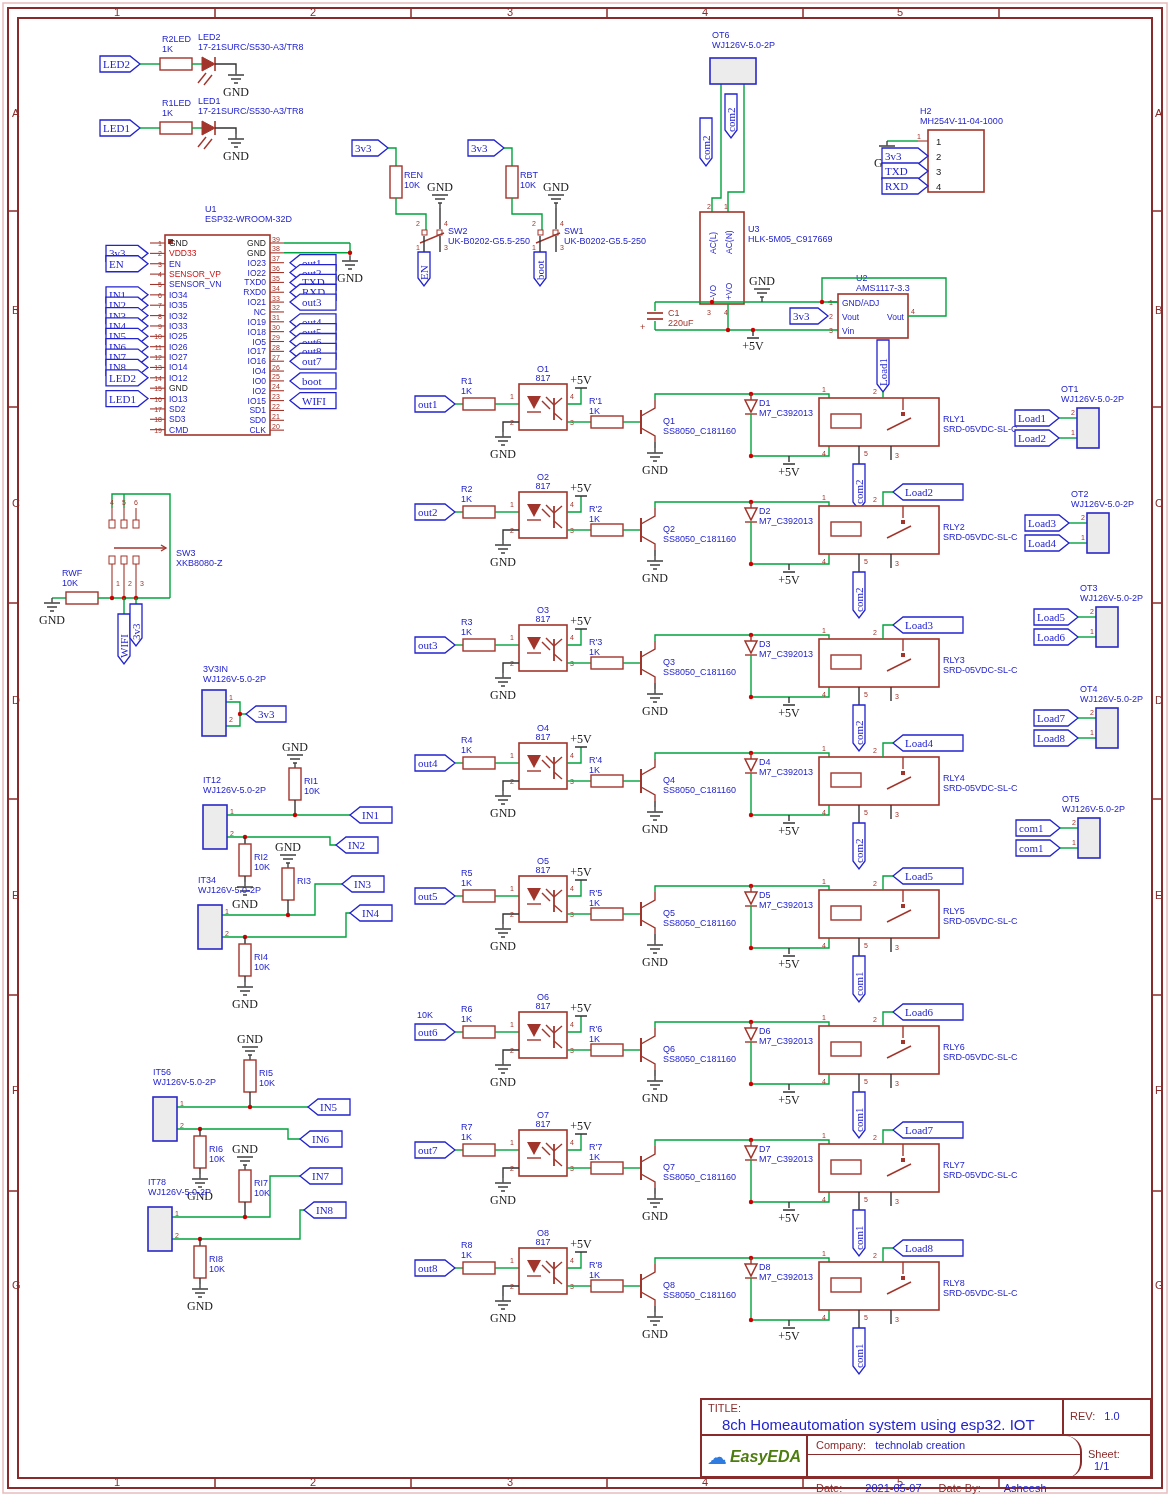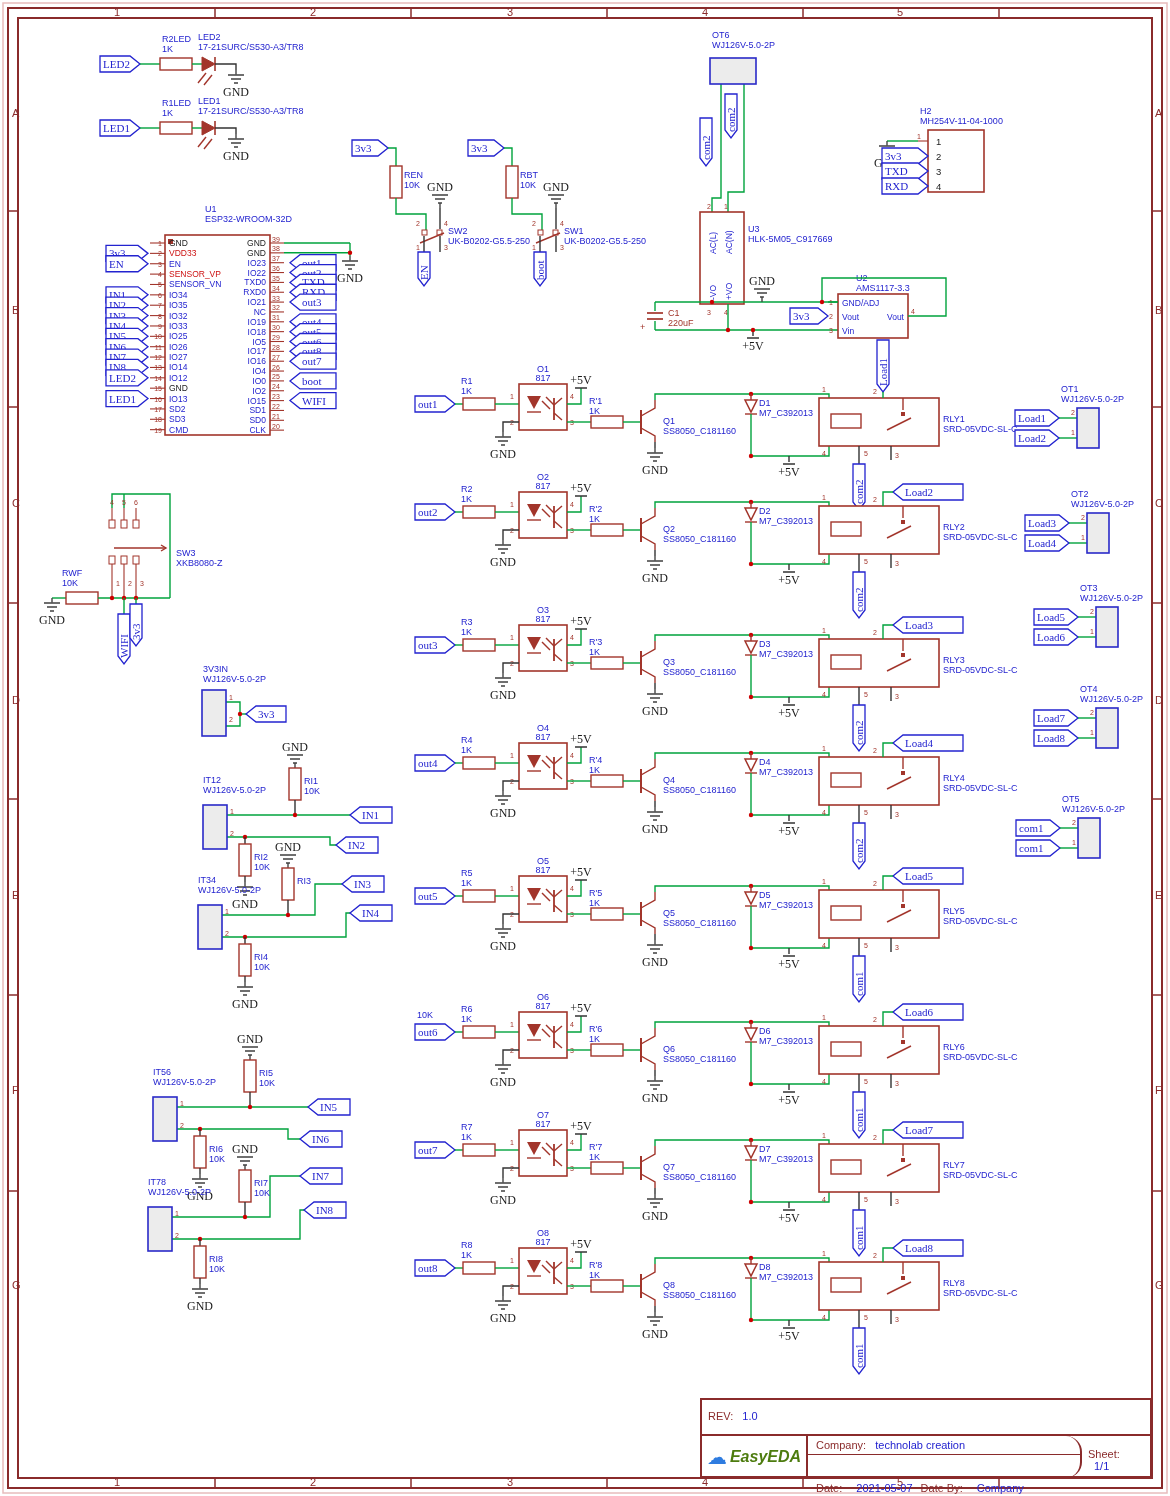--- a/index.html
+++ b/index.html
@@ -20,21 +20,21 @@
   
   .tb{position:absolute;left:700px;top:1398px;width:452px;height:80px;box-sizing:border-box;
       border:2px solid #8a2b2b;background:#fff;font-size:11px;color:#8a2b2b;}
   .tb-row1{display:flex;height:36px;box-sizing:border-box;border-bottom:2px solid #8a2b2b;}
   .tb-title-cell{flex:1;padding:2px 6px;box-sizing:border-box;border-right:2px solid #8a2b2b;}
   .tb-rev-cell{width:86px;box-sizing:border-box;padding:10px 22px 0 6px;}
   .tb-row2{display:flex;height:42px;box-sizing:border-box;}
   .tb-logo-cell{width:106px;box-sizing:border-box;border-right:2px solid #8a2b2b;display:flex;align-items:center;justify-content:center;gap:3px;}
   .tb-mid{flex:1;display:flex;flex-direction:column;box-sizing:border-box;border-right:2px solid #8a2b2b;border-radius:16px;}
   .tb-company-row{flex:1;box-sizing:border-box;border-bottom:1.5px solid #8a2b2b;padding:3px 8px;}
-  .tb-date-row{flex:1;padding:3px 8px;display:flex;gap:8px;align-items:flex-end;margin-top:24px;}
+  .tb-date-row{flex:1;padding:3px 8px;display:flex;gap:17px;align-items:flex-end;margin-top:24px;}
   .tb-sheet-cell{width:68px;box-sizing:border-box;padding:12px 10px 0 6px;}
   .tb-label{color:#8a2b2b;}
   .tb-value{color:#2323cf;margin-left:6px;}
   .tb-title-text{color:#2323cf;font-size:15px;margin-top:2px;padding-left:14px;}
   .logo-cloud{color:#2e7ce0;font-size:20px;line-height:20px;}
   .logo-text{color:#4d7c0f;font-weight:bold;font-style:italic;font-size:16px;font-family:"Liberation Sans",sans-serif;}
 </style>
 </head>
 <body>
 
@@ -1376,40 +1376,44 @@
         <polyline points="1060,828 1078,828" fill="none" stroke="#00a33d" stroke-width="1.4"></polyline>
         <polygon points="1016,840 1050,840 1060,848 1050,856 1016,856" fill="#fff" stroke="#2323cf" stroke-width="1.3"></polygon>
         <text x="1019" y="852" class="t-net">com1</text>
         <polyline points="1060,848 1078,848" fill="none" stroke="#00a33d" stroke-width="1.4"></polyline>
       </g>
       <rect x="1078" y="818" width="22" height="40" fill="#ececec" stroke="#2a2ac8" stroke-width="1.6"></rect>
     </svg>
 
   <div class="tb">
     <div class="tb-row1">
+      <div class="tb-title-cell">
+        <span class="tb-label">TITLE:</span>
+        <div class="tb-title-text">8ch Homeautomation system using esp32. IOT</div>
+      </div>
       <div class="tb-rev-cell">
         <span class="tb-label">REV:</span>
         <span class="tb-value">1.0</span>
       </div>
     </div>
     <div class="tb-row2">
       <div class="tb-logo-cell">
         <span class="logo-cloud">☁</span>
         <span class="logo-text">EasyEDA</span>
       </div>
       <div class="tb-mid">
         <div class="tb-company-row">
           <span class="tb-label">Company:</span>
           <span class="tb-value">technolab creation</span>
         </div>
         <div class="tb-date-row">
           <span class="tb-label">Date:</span>
           <span class="tb-value">2021-05-07</span>
           <span class="tb-label">Date By:</span>
-          <span class="tb-value">Company</span>
+          <span class="tb-value">Asheesh</span>
         </div>
       </div>
       <div class="tb-sheet-cell">
         <span class="tb-label">Sheet:</span>
         <span class="tb-value">1/1</span>
       </div>
     </div>
   </div>
 </div>
 

